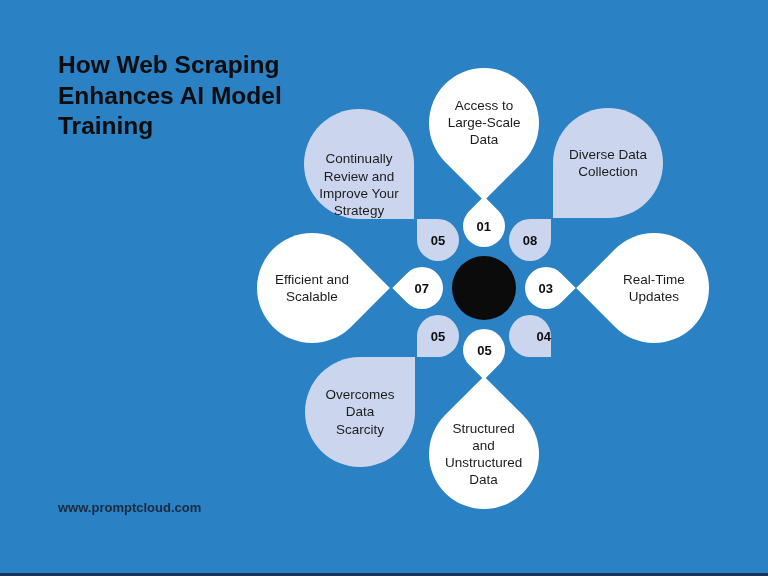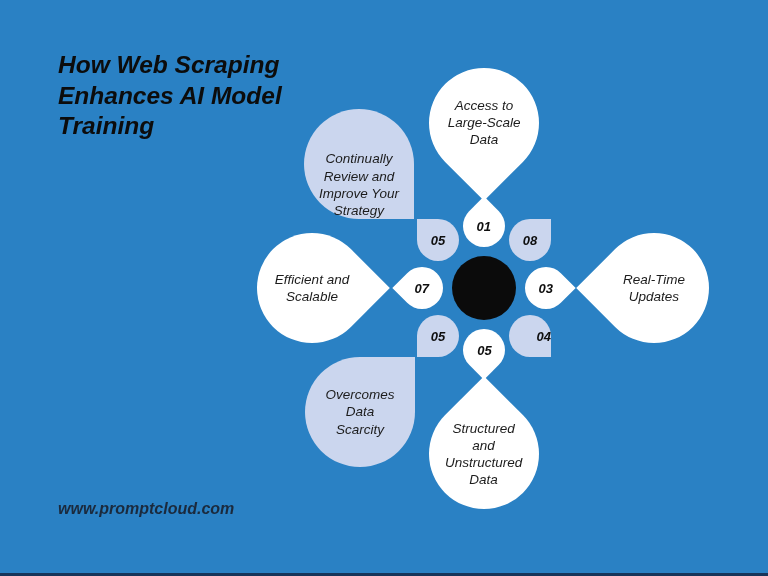--- a/index.html
+++ b/index.html
@@ -1,20 +1,20 @@
 <!DOCTYPE html>
 <html><head>
 <meta charset="utf-8">
 <style>
   html,body{margin:0;padding:0;background:#2A81C4;}
   .stage{position:relative;width:768px;height:576px;background:#2A81C4;overflow:hidden;
-         font-family:"Liberation Sans",sans-serif;font-style:italic;}
+         font-family:"Liberation Sans",sans-serif;}
   .title{position:absolute;left:58px;top:50px;font-size:24.5px;font-weight:bold;
          line-height:1.25;color:#0C0C0C;white-space:pre-line;}
-  .website{position:absolute;left:58px;top:500px;font-size:16px;font-weight:bold;color:#1B2A3D;}
+  .website{position:absolute;left:58px;top:500px;font-size:13px;font-weight:bold;color:#1B2A3D;}
   .bottombar{position:absolute;left:0;bottom:0;width:768px;height:3px;background:#173459;}
 
   .center-dot{position:absolute;left:452px;top:256px;width:64px;height:64px;
               border-radius:50%;background:#0B0B0B;}
 
   .petal{position:absolute;width:110px;height:110px;display:flex;
          align-items:center;justify-content:center;}
   .badge{position:absolute;width:42px;height:42px;display:flex;
          align-items:center;justify-content:center;}
   .fill-white{background:#FFFFFF;}
@@ -49,20 +49,24 @@
   <div class="title">How Web Scraping
 Enhances AI Model
 Training</div>
 
   <div class="center-dot"></div>
 
   <div id="p1" class="petal fill-white tip-bl rm45">
     <span class="petal-label cr45">Access to
 Large-Scale
 Data</span>
+  </div>
+  <div id="p2" class="petal fill-lav tip-bl">
+    <span class="petal-label">Diverse Data
+Collection</span>
   </div>
   <div id="p3" class="petal fill-white tip-bl r45">
     <span class="petal-label crm45">Real-Time
 Updates</span>
   </div>
   <div id="p5" class="petal fill-white tip-tl r45">
     <span class="petal-label crm45">Structured
 and
 Unstructured
 Data</span>

